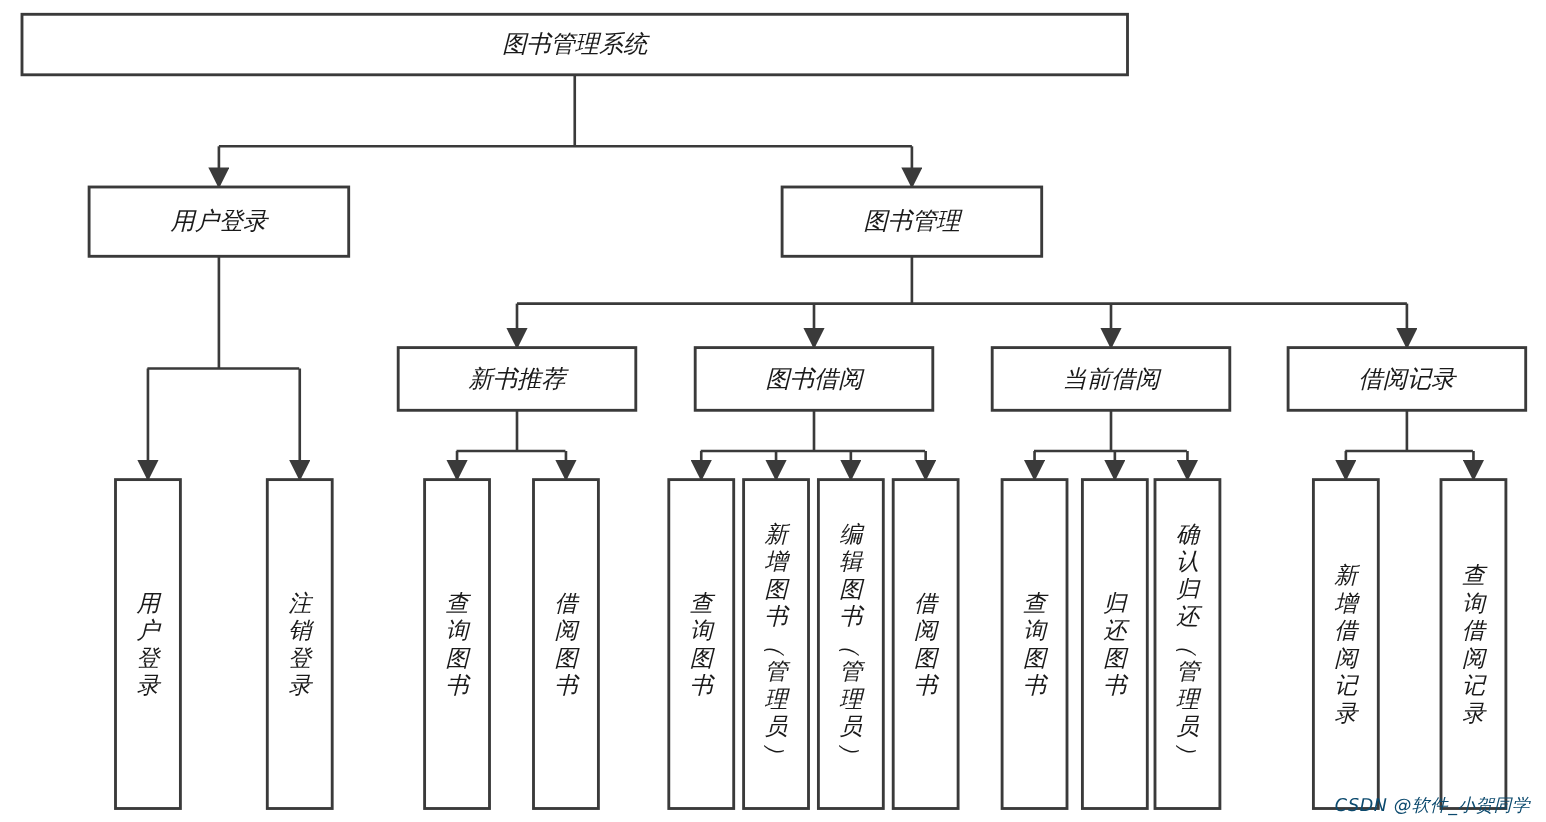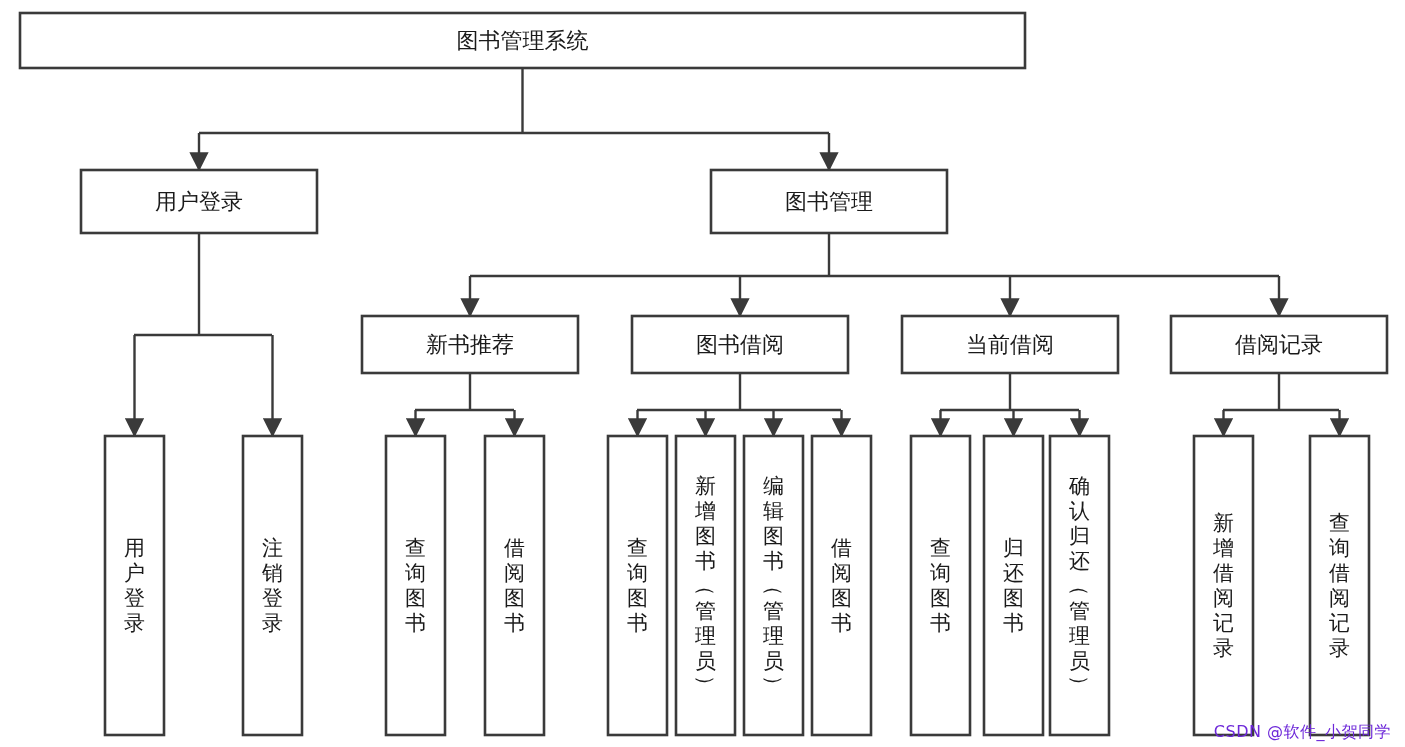--- a/index.html
+++ b/index.html
@@ -12,20 +12,21 @@
     width: 1405px;
     height: 747px;
     overflow: hidden;
     font-family: "DejaVu Sans", "Liberation Sans", sans-serif;
   }
   #diagram-root {
     position: relative;
     width: 1399px;
     height: 747px;
     background: #ffffff;
+    font-style: italic;
   }
   svg#flowchart {
     position: absolute;
     top: 0;
     left: 0;
     width: 1405px;
     height: 747px;
     display: block;
   }
   .node-box {
@@ -58,21 +59,21 @@
   .arrow-head {
     fill: #3a3a3a;
     stroke: none;
   }
   .watermark-text {
     position: absolute;
     right: 8px;
     bottom: 4px;
     font-family: "DejaVu Sans", "Liberation Sans", sans-serif;
     font-size: 16px;
-    color: #6d28d9;
+    color: #0c4a6e;
     white-space: nowrap;
     letter-spacing: 0.5px;
     user-select: none;
   }
 </style>
 </head>
 <body>
 
 <div id="diagram-root">
 

